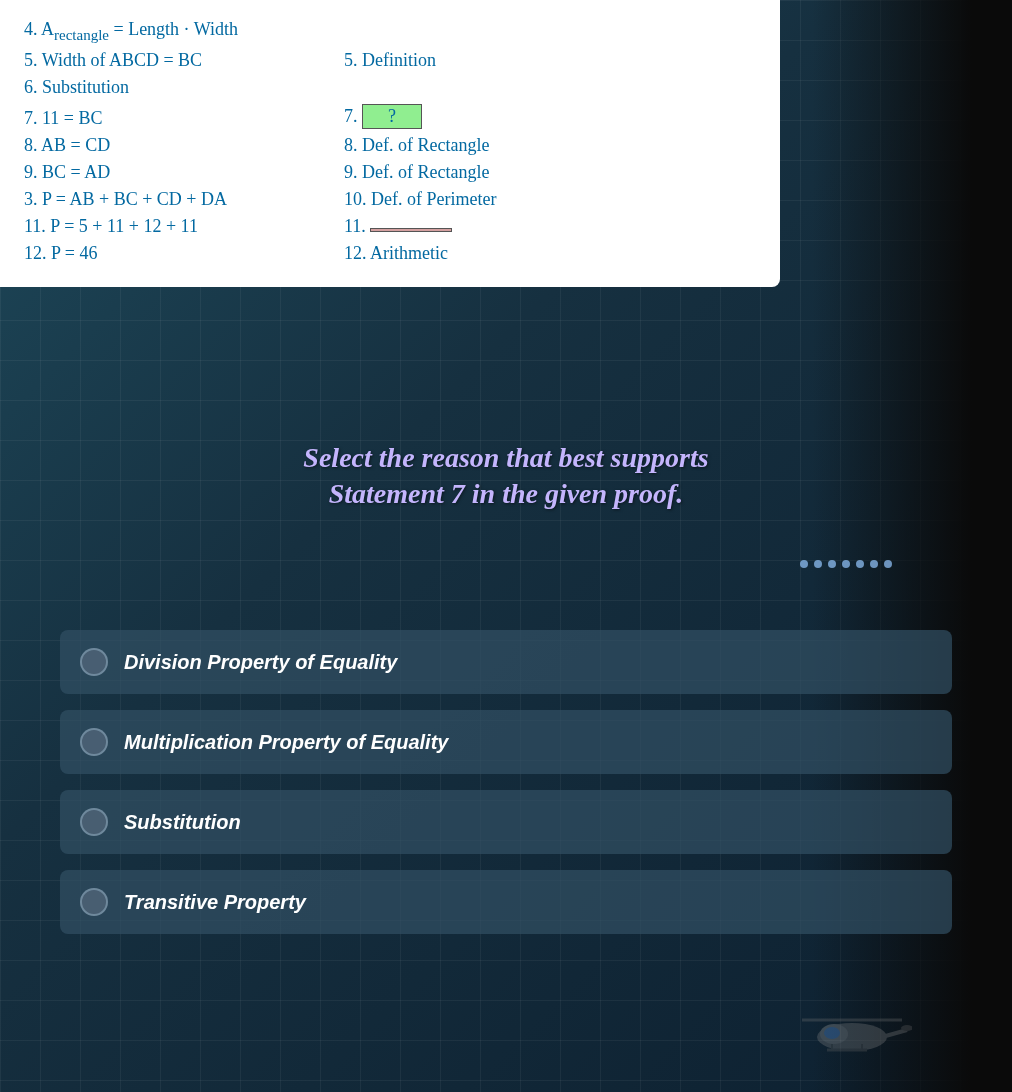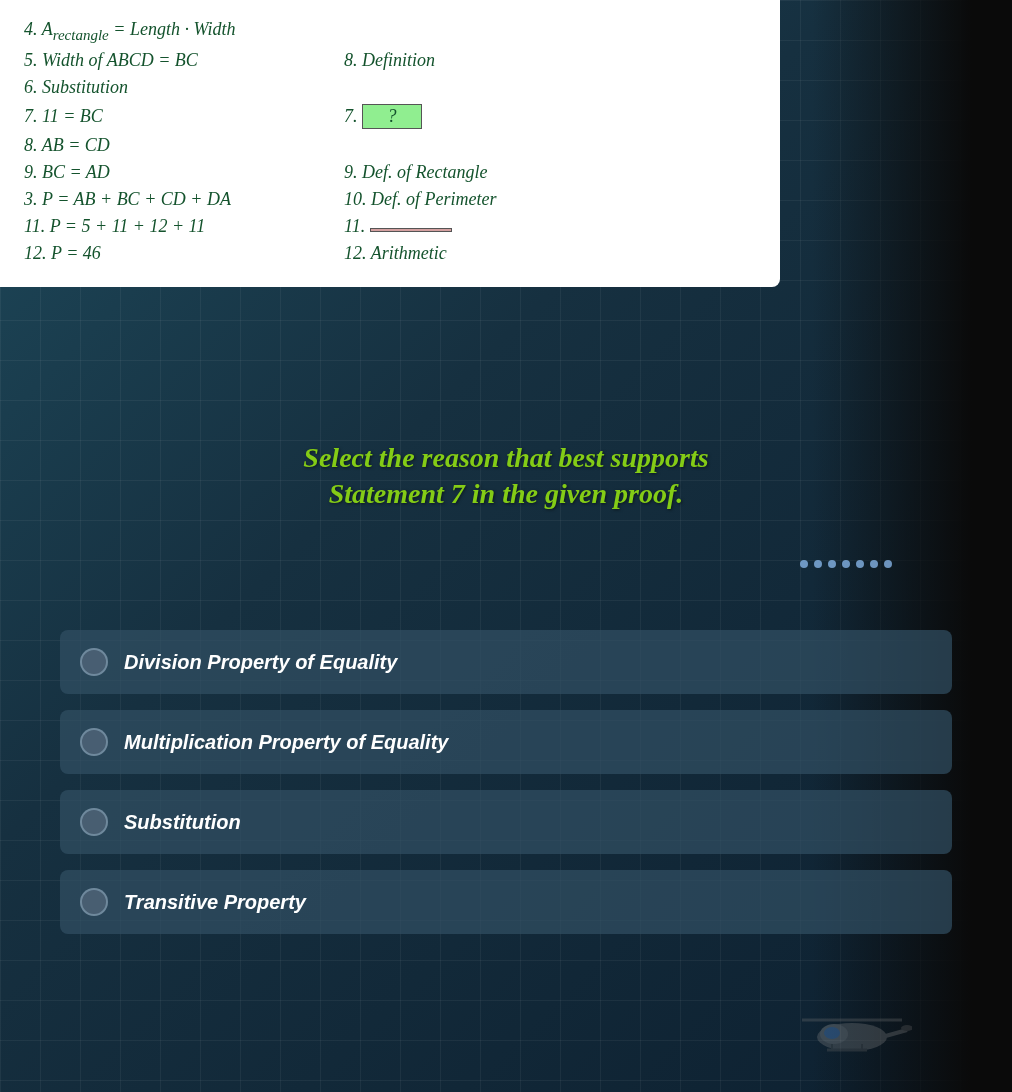--- a/index.html
+++ b/index.html
@@ -52,25 +52,24 @@
       top: 0;
       left: 0;
       width: 780px;
       background: white;
       padding: 16px 24px 20px 24px;
       border-bottom-right-radius: 8px;
     }
 
     .proof-row {
       display: flex;
-      align-items: center;
+      align-items: flex-end;
       padding: 3px 0;
       font-size: 18px;
-      color: #14532d;
-      font-style: italic;
+      color: #0369a1;
     }
 
     .proof-statement {
       flex: 0 0 320px;
       font-size: 18px;
     }
 
     .proof-reason {
       flex: 1;
       font-size: 18px;
@@ -96,21 +95,21 @@
     .question-section {
       position: absolute;
       top: 420px;
       left: 0;
       right: 0;
       text-align: center;
       padding: 20px;
     }
 
     .question-text {
-      color: #84cc16;
+      color: #c4b5fd;
       font-size: 28px;
       font-weight: bold;
       font-style: italic;
       line-height: 1.3;
       text-shadow: 1px 1px 3px rgba(0,0,0,0.5);
     }
 
     .dots-container {
       position: absolute;
       top: 560px;
@@ -177,31 +176,32 @@
 <div class="background"></div>
 <div class="grid-overlay"></div>
 <div class="dark-right"></div>
 
 <div class="proof-table">
   <div class="proof-row">
     <span class="proof-statement">4. A<sub>rectangle</sub> = Length · Width</span>
   </div>
   <div class="proof-row">
     <span class="proof-statement">5. Width of ABCD = BC</span>
-    <span class="proof-reason">8. Definition</span>
+    <span class="proof-reason">5. Definition</span>
   </div>
   <div class="proof-row">
     <span class="proof-reason">6. Substitution</span>
   </div>
   <div class="proof-row">
     <span class="proof-statement">7. 11 = BC</span>
     <span class="proof-reason">7. <span class="highlight-box">?</span></span>
   </div>
   <div class="proof-row">
     <span class="proof-statement">8. AB = CD</span>
+    <span class="proof-reason">8. Def. of Rectangle</span>
   </div>
   <div class="proof-row">
     <span class="proof-statement">9. BC = AD</span>
     <span class="proof-reason">9. Def. of Rectangle</span>
   </div>
   <div class="proof-row">
     <span class="proof-statement">3. P = AB + BC + CD + DA</span>
     <span class="proof-reason">10. Def. of Perimeter</span>
   </div>
   <div class="proof-row">

